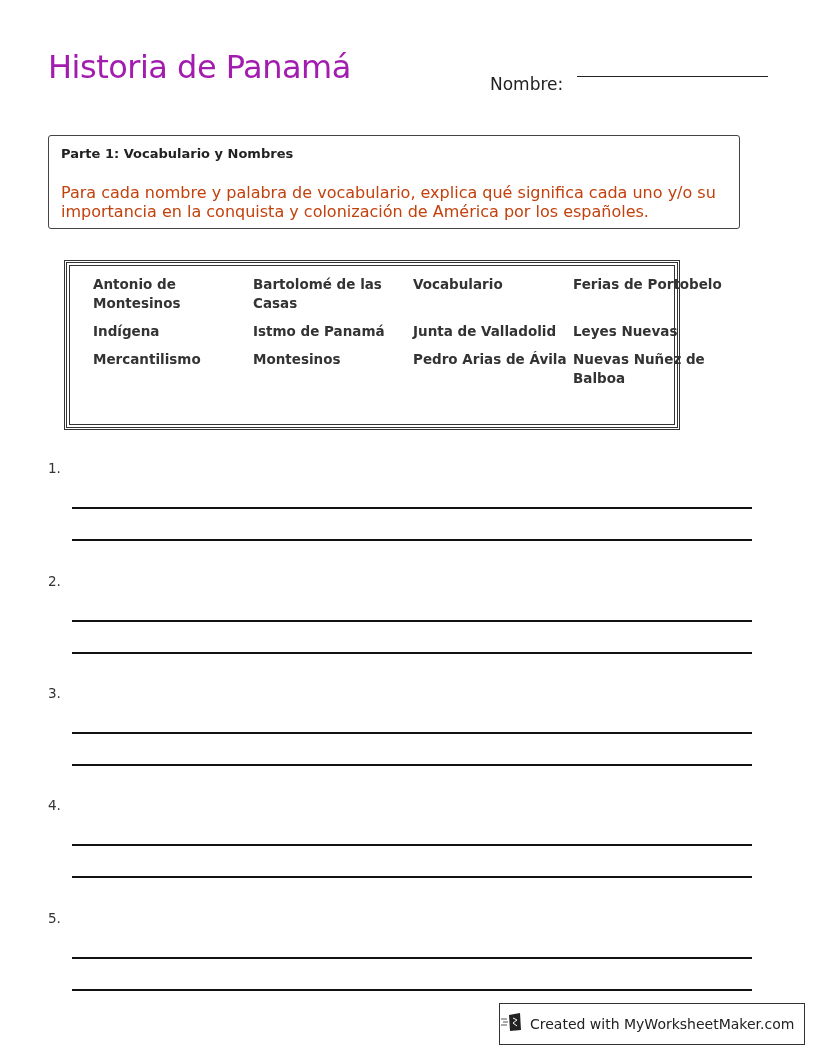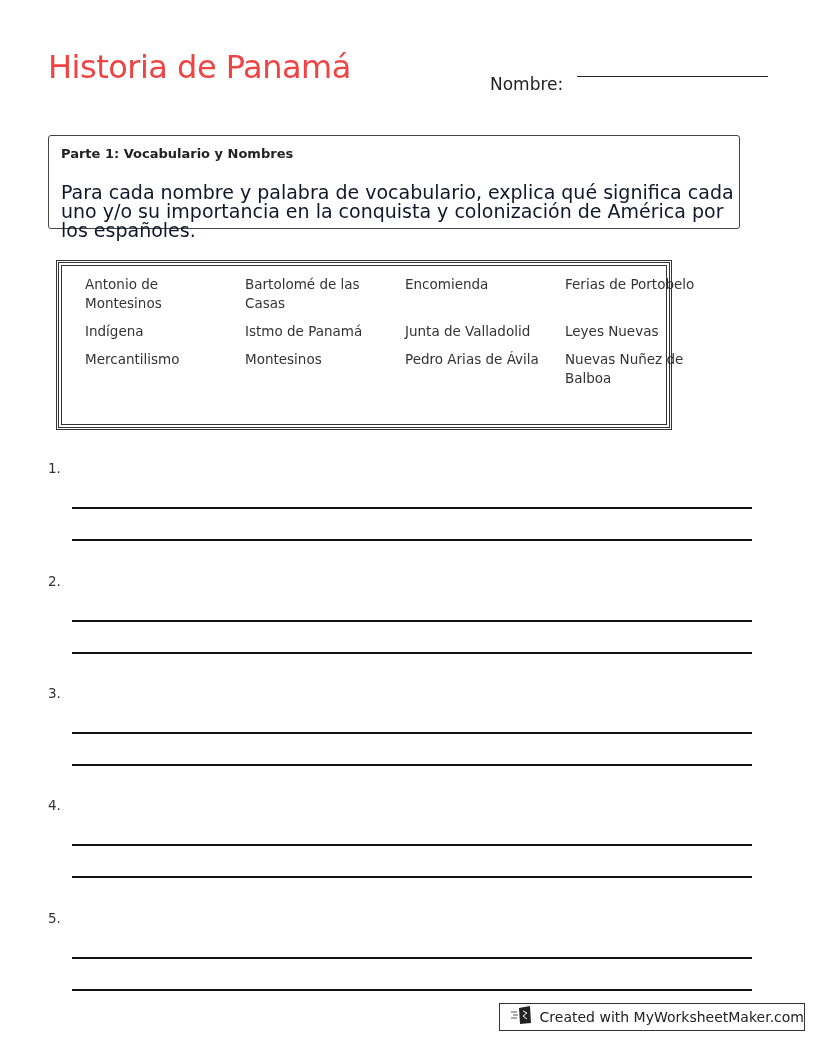--- a/index.html
+++ b/index.html
@@ -1,48 +1,48 @@
 <!DOCTYPE html>
 <html><head>
 <meta charset="utf-8">
 <style>
   html, body { margin: 0; padding: 0; background: #fff; }
   body { width: 816px; height: 1056px; position: relative; font-family: "DejaVu Sans", sans-serif; color: #222; overflow: hidden; }
-  .title { position: absolute; left: 48px; top: 48px; font-size: 32px; font-weight: normal; color: #ef4444; letter-spacing: -0.5px; }
+  .title { position: absolute; left: 48px; top: 48px; font-size: 32px; font-weight: normal; color: #a21caf; letter-spacing: -0.5px; }
   .name-label { position: absolute; left: 490px; top: 54px; font-size: 17px; color: #222; margin-top: 20px; }
   .name-line { position: absolute; left: 577px; top: 76px; width: 191px; border-bottom: 1px solid #222; height: 0; }
   .instr-box { position: absolute; left: 48px; top: 135px; width: 692px; height: 94px; border: 1px solid #444; border-radius: 3px; box-sizing: border-box; }
   .instr-head { position: absolute; left: 12px; top: 10px; font-size: 13px; font-weight: bold; color: #222; }
-  .instr-text { position: absolute; left: 12px; top: 47px; width: 694px; font-size: 19px; line-height: 19px; color: #0f172a; }
-  .bank { position: absolute; left: 56px; top: 260px; width: 616px; height: 170px; border: 3px double #333; box-sizing: border-box; outline: 1px solid #333; outline-offset: -6px; }
+  .instr-text { position: absolute; left: 12px; top: 47px; width: 694px; font-size: 16px; line-height: 19px; color: #c2410c; }
+  .bank { position: absolute; left: 64px; top: 260px; width: 616px; height: 170px; border: 3px double #333; box-sizing: border-box; outline: 1px solid #333; outline-offset: -6px; font-weight: bold; }
   .bank-grid { position: absolute; left: 26px; top: 12px; display: grid; grid-template-columns: 160px 160px 160px 160px; row-gap: 9px; }
   .bank-item { font-size: 13.5px; line-height: 19px; color: #333; padding-right: 6px; }
   .q { position: absolute; left: 0; width: 816px; }
   .q-num { position: absolute; left: 48px; top: 0; font-size: 13.5px; color: #333; }
   .q-line { position: absolute; left: 72px; width: 680px; height: 0; border-bottom: 2px solid #111; }
-  .badge { position: absolute; left: 499px; top: 1003px; width: 306px; height: 28px; border: 1px solid #333; box-sizing: border-box; display: flex; align-items: center; justify-content: flex-end; gap: 6px; }
+  .badge { position: absolute; left: 499px; top: 1003px; width: 306px; height: 42px; border: 1px solid #333; box-sizing: border-box; display: flex; align-items: center; justify-content: flex-start; gap: 6px; }
   .badge-text { font-size: 14px; color: #222; }
 </style>
 </head>
 <body>
 
 <div class="title">Historia de Panamá</div>
 <div class="name-label">Nombre:</div>
 <div class="name-line"></div>
 
 <div class="instr-box">
   <div class="instr-head">Parte 1: Vocabulario y Nombres</div>
   <div class="instr-text">Para cada nombre y palabra de vocabulario, explica qué significa cada uno y/o su importancia en la conquista y colonización de América por los españoles.</div>
 </div>
 
 <div class="bank">
   <div class="bank-grid">
     <div class="bank-item">Antonio de Montesinos</div>
     <div class="bank-item">Bartolomé de las Casas</div>
-    <div class="bank-item">Encomienda</div>
+    <div class="bank-item">Vocabulario</div>
     <div class="bank-item">Ferias de Portobelo</div>
     <div class="bank-item">Indígena</div>
     <div class="bank-item">Istmo de Panamá</div>
     <div class="bank-item">Junta de Valladolid</div>
     <div class="bank-item">Leyes Nuevas</div>
     <div class="bank-item">Mercantilismo</div>
     <div class="bank-item">Montesinos</div>
     <div class="bank-item">Pedro Arias de Ávila</div>
     <div class="bank-item">Nuevas Nuñez de Balboa</div>
   </div>

